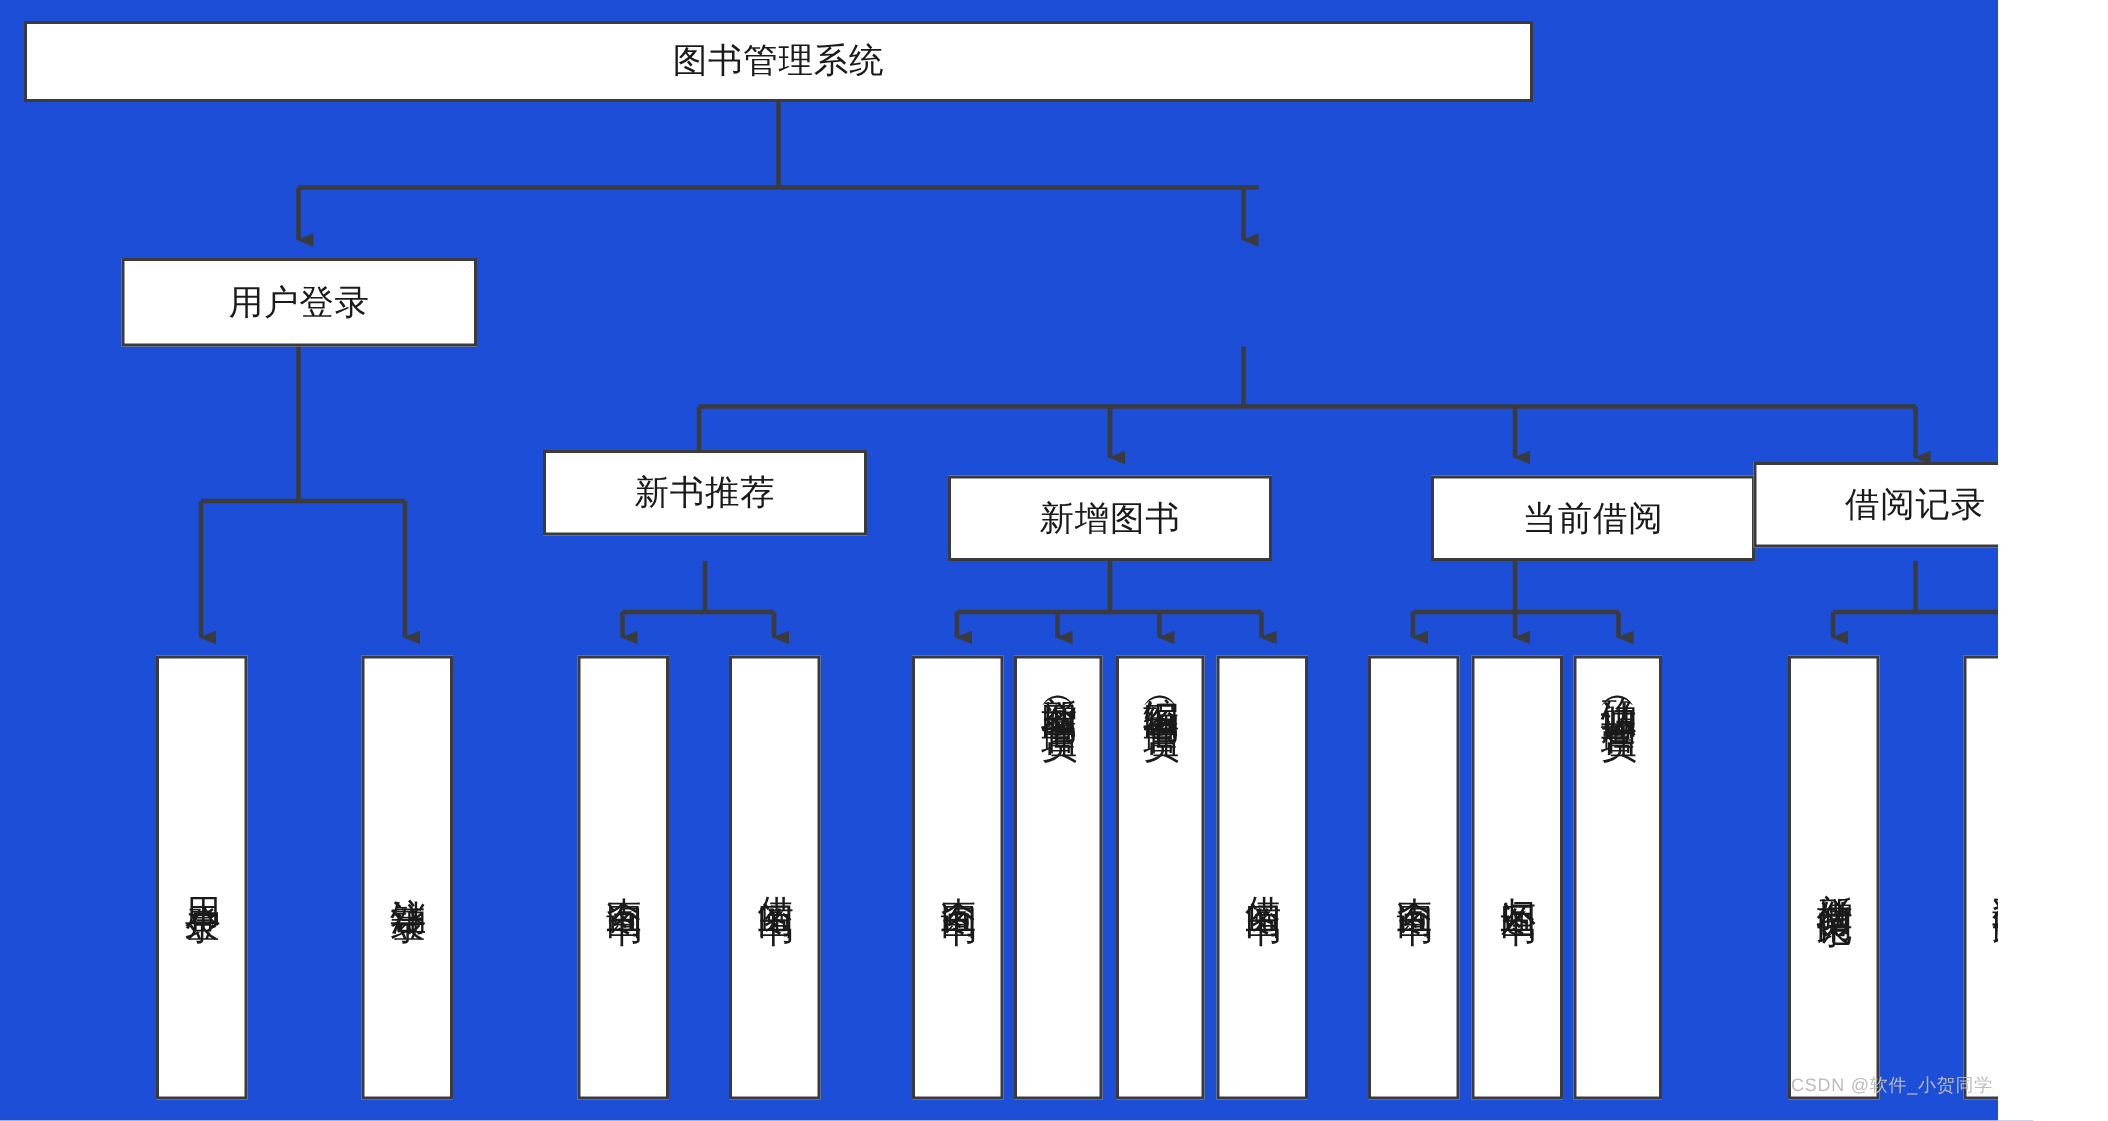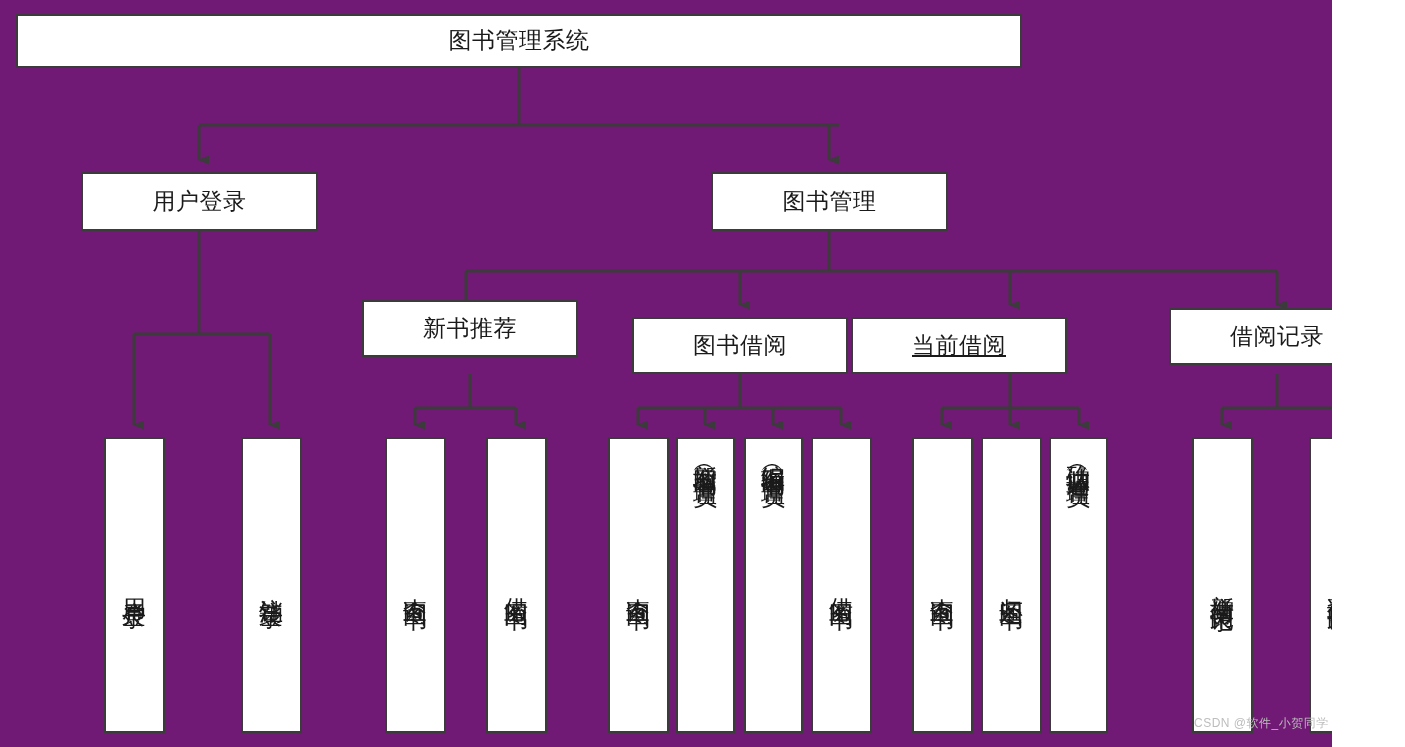--- a/index.html
+++ b/index.html
@@ -7,21 +7,21 @@
     padding: 0;
     background: #ffffff;
   }
   body {
     font-family: "Liberation Sans", "DejaVu Sans", sans-serif;
   }
   #canvas {
     position: relative;
     width: 1332px;
     height: 747px;
-    background: #701a75;
+    background: #1d4ed8;
     overflow: hidden;
   }
   svg.edges {
     position: absolute;
     left: 0;
     top: 0;
     width: 1405px;
     height: 747px;
     pointer-events: none;
   }
@@ -125,33 +125,30 @@
   </svg>
 
   <div class="node horiz" style="left:16px; top:14px; width:1006px; height:54px;">
     <span class="label">图书管理系统</span>
   </div>
 
   <div class="node horiz" style="left:81px; top:172px; width:237px; height:59px;">
     <span class="label">用户登录</span>
   </div>
 
-  <div class="node horiz" style="left:711px; top:172px; width:237px; height:59px;">
-    <span class="label">图书管理</span>
-  </div>
 
   <div class="node horiz" style="left:362px; top:300px; width:216px; height:57px;">
     <span class="label">新书推荐</span>
   </div>
 
   <div class="node horiz" style="left:632px; top:317px; width:216px; height:57px;">
-    <span class="label">图书借阅</span>
-  </div>
-
-  <div class="node horiz" style="left:851px; top:317px; width:216px; height:57px;text-decoration:underline;">
+    <span class="label">新增图书</span>
+  </div>
+
+  <div class="node horiz" style="left:954px; top:317px; width:216px; height:57px;">
     <span class="label">当前借阅</span>
   </div>
 
   <div class="node horiz" style="left:1169px; top:308px; width:216px; height:57px;">
     <span class="label">借阅记录</span>
   </div>
 
   <div class="node vert fit" style="left:104px; top:437px; width:61px; height:296px;">
     <span class="label">用户登录</span>
   </div>

